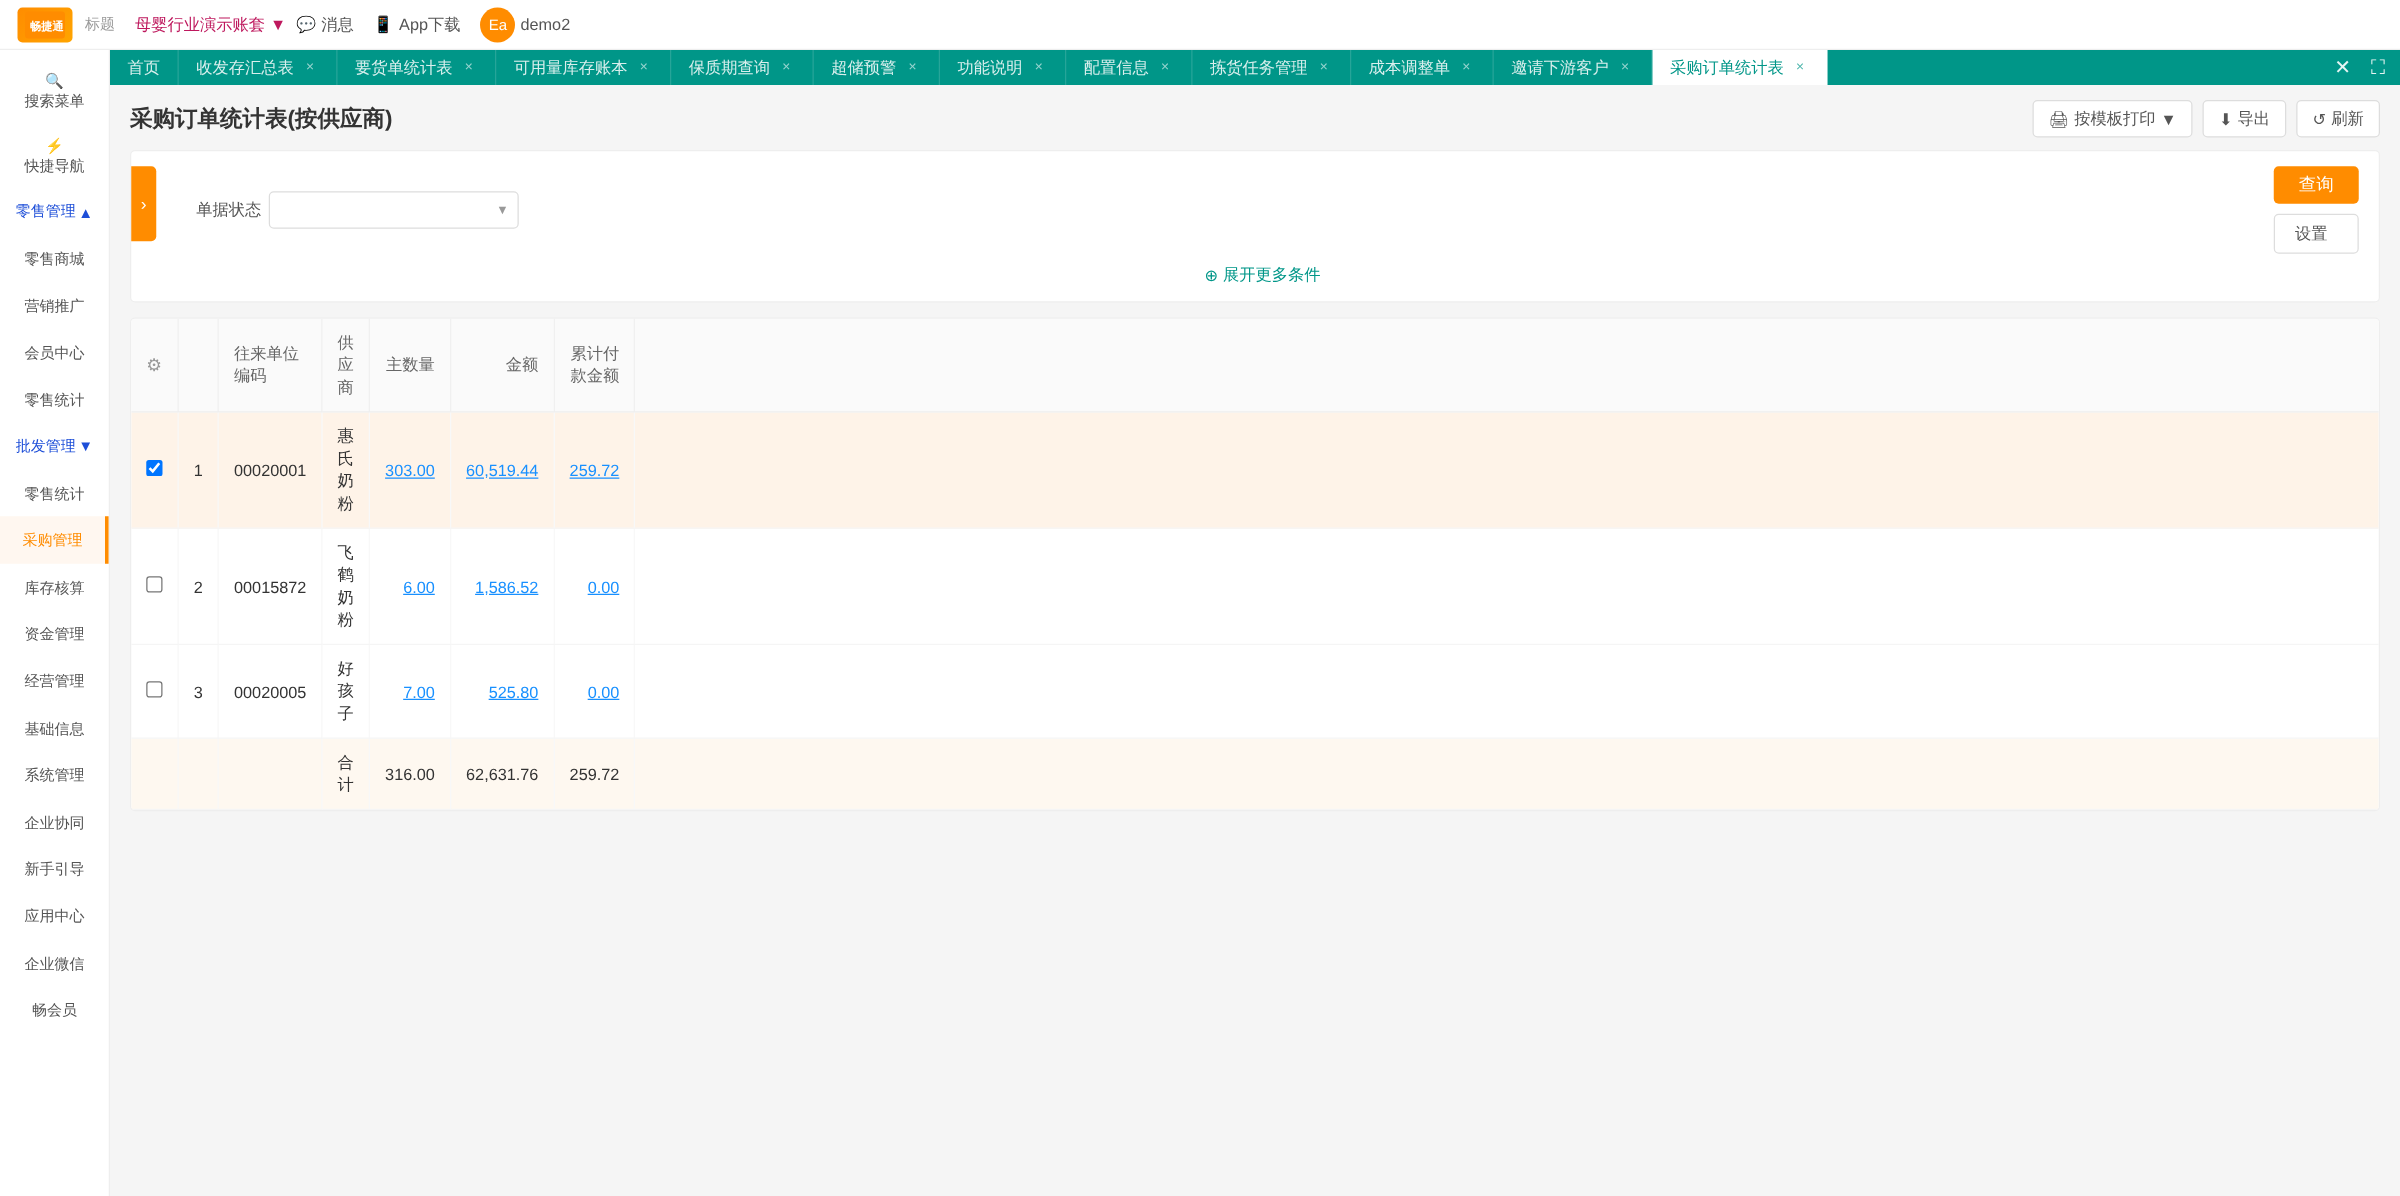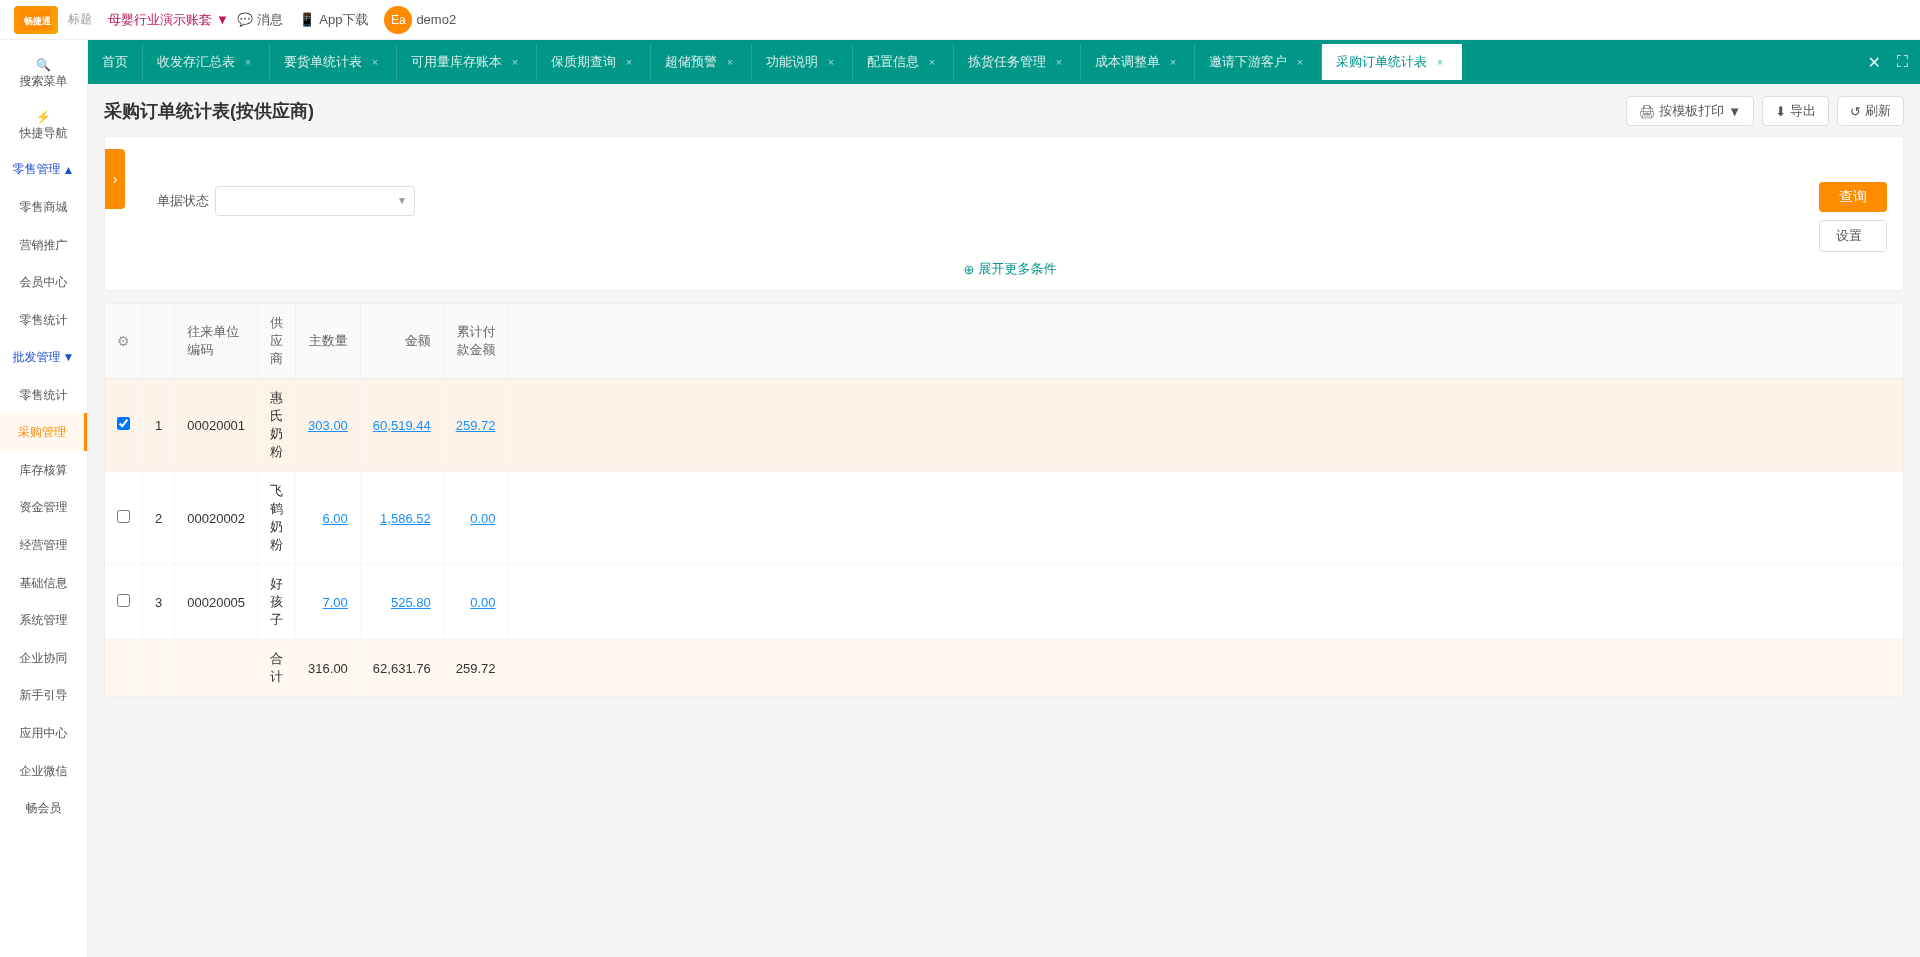--- a/index.html
+++ b/index.html
@@ -21,37 +21,37 @@
     .sidebar { width: 88px; background: #fff; border-right: 1px solid #eee; display: flex; flex-direction: column; padding-top: 8px; overflow-y: auto; flex-shrink: 0; }
     .sidebar-item { padding: 10px 4px; text-align: center; cursor: pointer; font-size: 12px; color: #555; transition: color 0.2s; }
     .sidebar-item.active { color: #ff8c00; background: #fff7f0; border-right: 3px solid #ff8c00; }
     .sidebar-item-label { margin-top: 2px; line-height: 1.3; }
     .sidebar-group { display: flex; align-items: center; justify-content: center; gap: 2px; padding: 10px 4px; cursor: pointer; font-size: 12px; color: #1d4ed8; }
     
     
     .main { flex: 1; display: flex; flex-direction: column; overflow: hidden; }
     
     
-    .tab-bar { background: #009688; display: flex; align-items: center; height: 44px; overflow-x: auto; flex-shrink: 0; text-align: center; }
+    .tab-bar { background: #009688; display: flex; align-items: center; height: 28px; overflow-x: auto; flex-shrink: 0; text-align: center; }
     .tab-bar::-webkit-scrollbar { height: 2px; }
     .tab { display: flex; align-items: center; gap: 6px; padding: 0 14px; height: 36px; cursor: pointer; font-size: 13px; color: rgba(255,255,255,0.85); white-space: nowrap; border-right: 1px solid rgba(255,255,255,0.15); flex-shrink: 0; }
     .tab.active { background: #fff; color: #009688; font-weight: 500; }
     .tab-close { font-size: 11px; opacity: 0.7; width: 14px; height: 14px; display: flex; align-items: center; justify-content: center; border-radius: 50%; }
     .tab-bar-actions { margin-left: auto; display: flex; align-items: center; padding: 0 8px; gap: 8px; }
     .tab-action-btn { color: rgba(255,255,255,0.9); cursor: pointer; font-size: 16px; padding: 4px; }
     
     
     .page-content { flex: 1; background: #f5f5f5; overflow-y: auto; padding: 12px 16px; }
     .page-header { display: flex; align-items: center; justify-content: space-between; margin-bottom: 10px; }
     .page-title { font-size: 18px; font-weight: 600; color: #333; }
     .page-actions { display: flex; align-items: center; gap: 8px; }
     .btn-template-print { display: flex; align-items: center; gap: 4px; padding: 5px 12px; border: 1px solid #ddd; background: #fff; border-radius: 4px; cursor: pointer; font-size: 13px; color: #555; }
     .btn-export { display: flex; align-items: center; gap: 4px; padding: 5px 12px; border: 1px solid #ddd; background: #fff; border-radius: 4px; cursor: pointer; font-size: 13px; color: #555; }
     .btn-refresh { display: flex; align-items: center; gap: 4px; padding: 5px 12px; border: 1px solid #ddd; background: #fff; border-radius: 4px; cursor: pointer; font-size: 13px; color: #555; }
-    .btn-query { padding: 6px 20px; background: #ff8c00; color: #fff; border: none; border-radius: 4px; cursor: pointer; font-size: 14px; font-weight: 500; margin-top: 33px; }
+    .btn-query { padding: 6px 20px; background: #ff8c00; color: #fff; border: none; border-radius: 4px; cursor: pointer; font-size: 14px; font-weight: 500; }
     .btn-settings { padding: 6px 16px; background: #fff; color: #555; border: 1px solid #ddd; border-radius: 4px; cursor: pointer; font-size: 13px; margin-top: 4px; display: block; width: 100%; text-align: left; }
     
     
     .filter-panel { background: #fff; border-radius: 4px; padding: 12px 16px; margin-bottom: 12px; border: 1px solid #eee; }
     .filter-row { display: flex; align-items: center; gap: 16px; flex-wrap: wrap; }
     .filter-item { display: flex; align-items: center; gap: 6px; }
     .filter-label { font-size: 13px; color: #555; white-space: nowrap; }
     .date-shortcuts { display: flex; gap: 6px; align-items: center; }
     .date-shortcut { font-size: 12px; color: #555; cursor: pointer; padding: 2px 4px; }
     .date-range { display: flex; align-items: center; gap: 4px; font-size: 12px; color: #666; background: #f9f9f9; padding: 3px 8px; border-radius: 3px; border: 1px solid #ddd; }
@@ -333,21 +333,21 @@
     <td class="amount-cell"><span class="link-text">303.00</span></td>
     <td class="amount-cell"><span class="link-text">60,519.44</span></td>
     <td class="amount-cell"><span class="link-text">259.72</span></td>
     <td></td>
   </tr>
               <tr>
     <td class="checkbox-col">
       <input type="checkbox" style="">
     </td>
     <td class="num-cell row-number">2</td>
-    <td>00020002</td>
+    <td>00015872</td>
     <td>飞鹤奶粉</td>
     <td class="amount-cell"><span class="link-text">6.00</span></td>
     <td class="amount-cell"><span class="link-text">1,586.52</span></td>
     <td class="amount-cell"><span class="link-text">0.00</span></td>
     <td></td>
   </tr>
               <tr>
     <td class="checkbox-col">
       <input type="checkbox" style="">
     </td>

